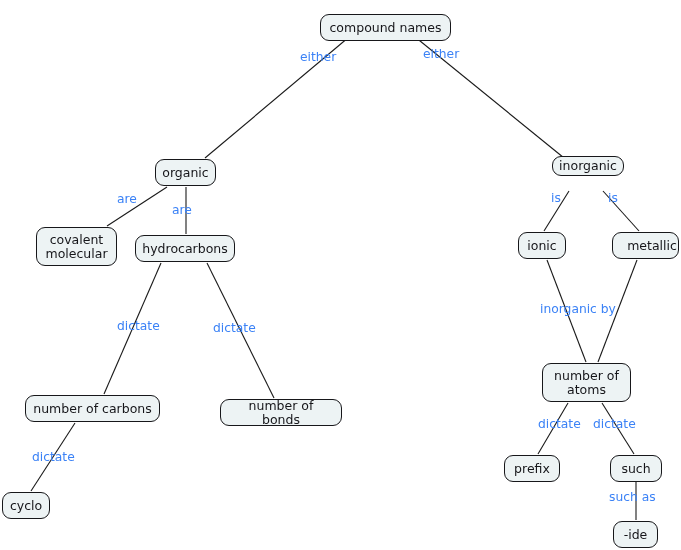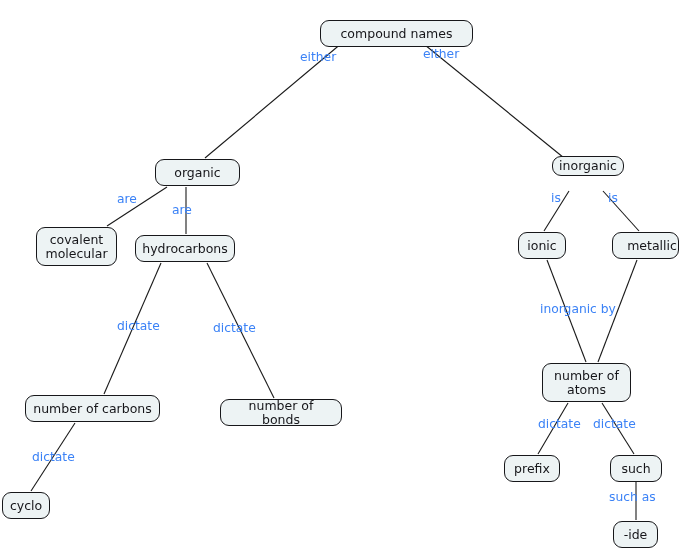--- a/index.html
+++ b/index.html
@@ -66,22 +66,22 @@
       <line x1="161" y1="263" x2="104" y2="394" class="edge-line"></line>
       <line x1="207" y1="263" x2="274" y2="398" class="edge-line"></line>
       <line x1="547" y1="260" x2="586" y2="362" class="edge-line"></line>
       <line x1="637" y1="260" x2="598" y2="362" class="edge-line"></line>
       <line x1="75" y1="423" x2="31" y2="491" class="edge-line"></line>
       <line x1="568" y1="403" x2="538" y2="454" class="edge-line"></line>
       <line x1="602" y1="403" x2="634" y2="454" class="edge-line"></line>
       <line x1="636" y1="482" x2="636" y2="520" class="edge-line"></line>
     </svg>
   <div id="node-layer">
-      <div class="node" style="left: 320px; top: 20px; width: 153px; height: 27px;">compound names</div>
-      <div class="node" style="left: 155px; top: 159px; width: 85px; height: 27px;">organic</div>
+      <div class="node" style="left: 320px; top: 14px; width: 131px; height: 27px;">compound names</div>
+      <div class="node" style="left: 155px; top: 159px; width: 61px; height: 27px;">organic</div>
       <div class="node" style="left: 552px; top: 156px; width: 72px; height: 20px;">inorganic</div>
       <div class="node" style="left: 36px; top: 227px; width: 81px; height: 39px;">covalent
 molecular</div>
       <div class="node" style="left: 135px; top: 235px; width: 100px; height: 27px;">hydrocarbons</div>
       <div class="node" style="left: 518px; top: 232px; width: 48px; height: 27px;">ionic</div>
       <div class="node" style="left: 612px; top: 232px; width: 67px; height: 27px; padding-left: 20px;">metallic</div>
       <div class="node" style="left: 542px; top: 363px; width: 89px; height: 39px; border-radius: 9px;">number of
 atoms</div>
       <div class="node" style="left: 25px; top: 395px; width: 135px; height: 27px;">number of carbons</div>
       <div class="node" style="left: 220px; top: 399px; width: 122px; height: 27px;">number of bonds</div>

